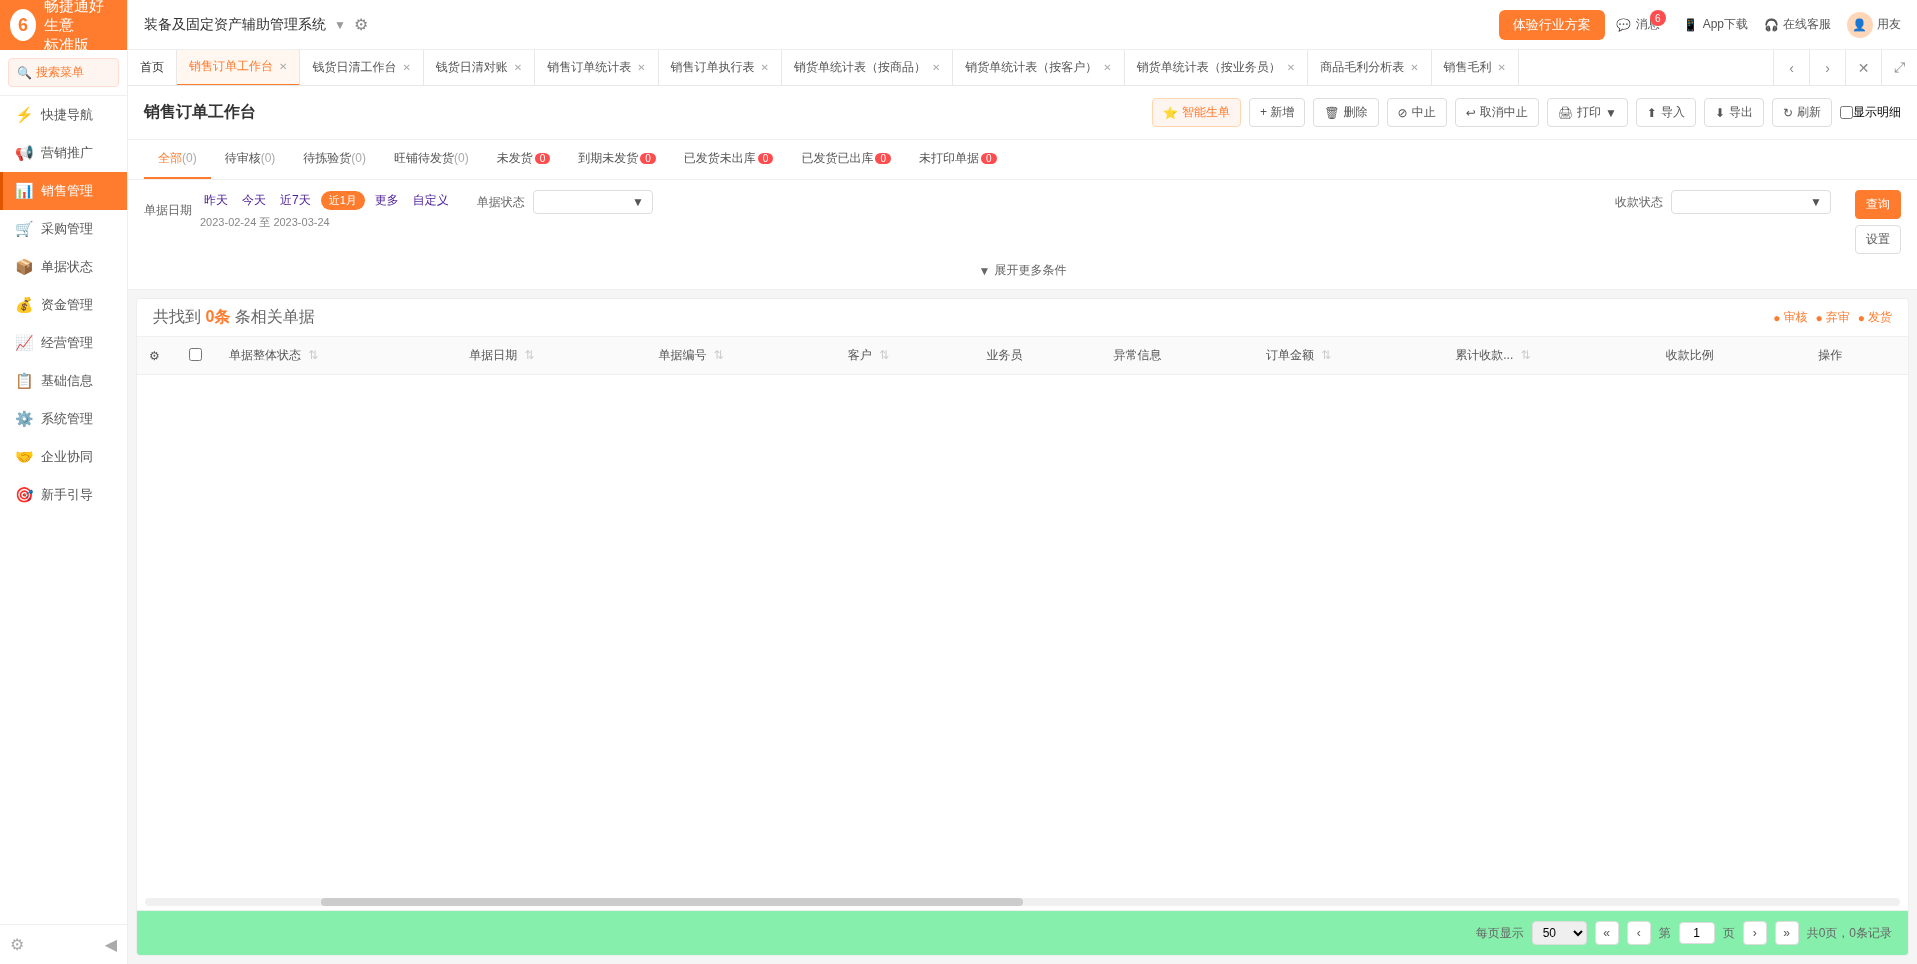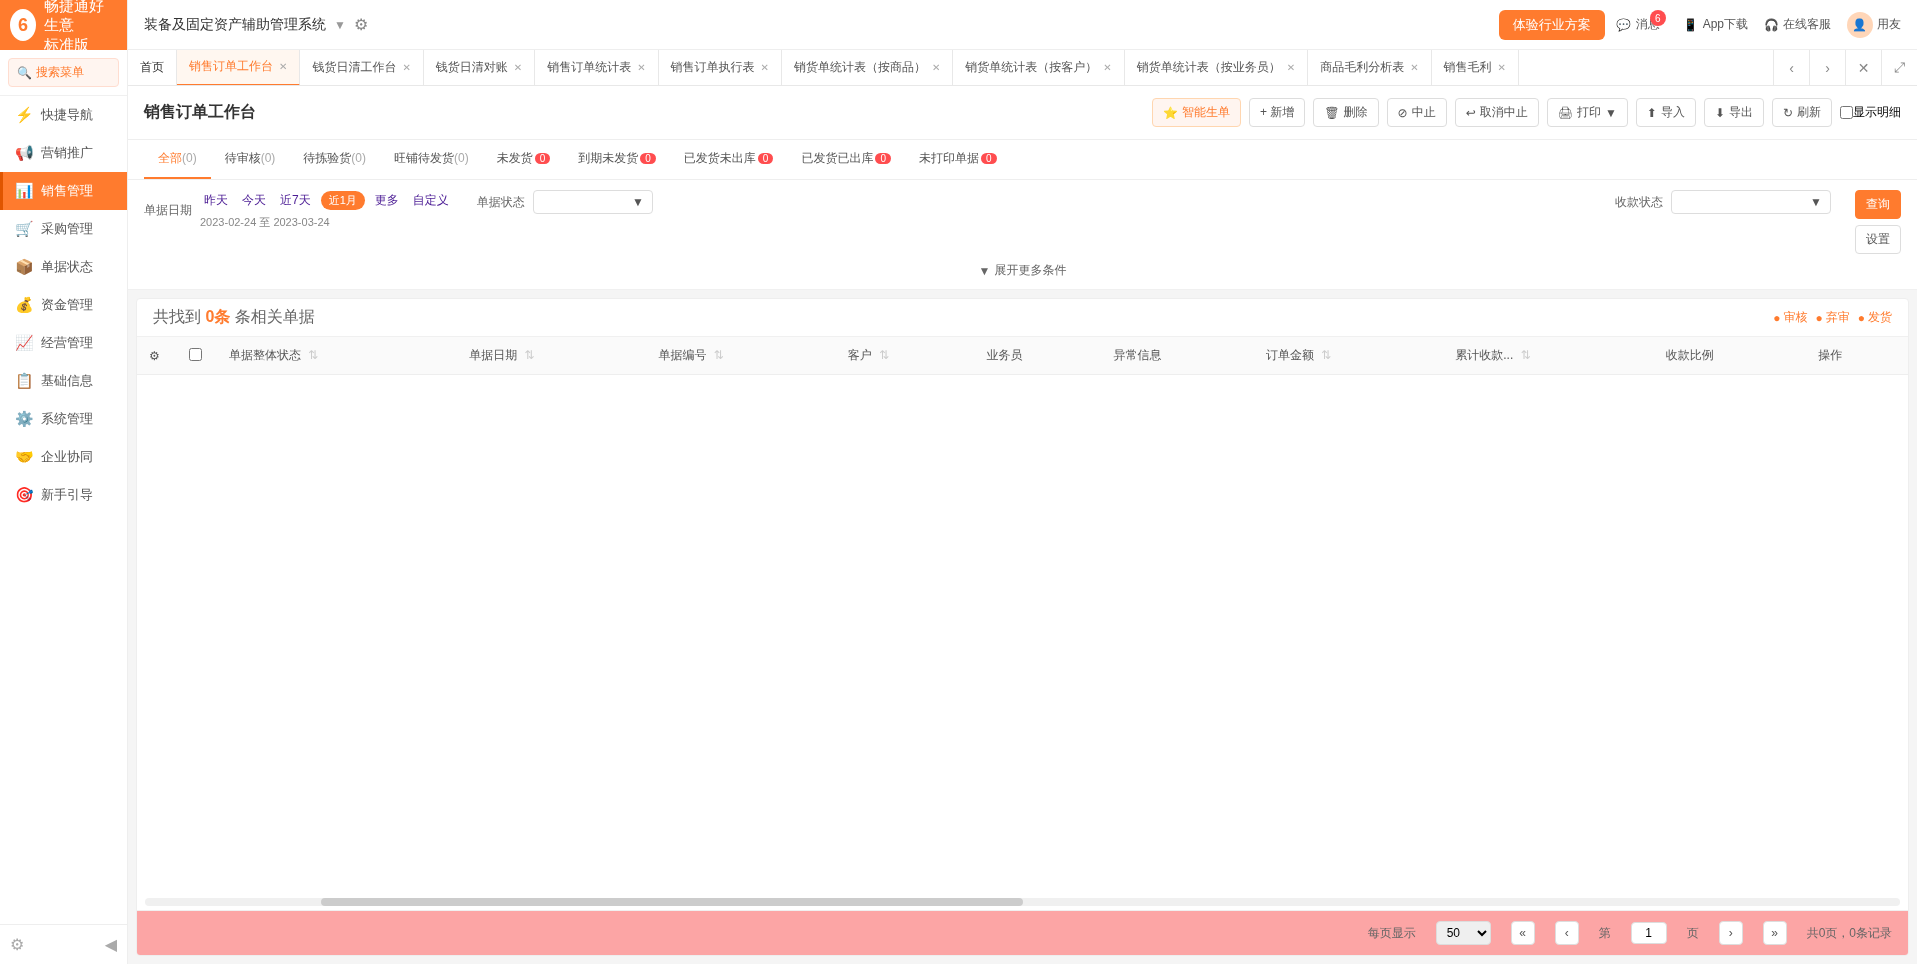--- a/index.html
+++ b/index.html
@@ -86,21 +86,21 @@
     .data-table th .sort-icon { color: #ccc; margin-left: 4px; }
     .checkbox-col { width: 40px; text-align: center; }
     .table-scroll { overflow: auto; flex: 1; }
 
     
     .empty-state { flex: 1; display: flex; flex-direction: column; align-items: center; justify-content: center; padding: 60px; }
     .empty-icon { width: 100px; height: 100px; margin-bottom: 16px; }
     .empty-text { color: #aaa; font-size: 13px; }
 
     
-    .pagination { padding: 10px 16px; display: flex; align-items: center; justify-content: flex-end; gap: 20px; border-top: 1px solid #f0f0f0; background: #fca5a5; }
+    .pagination { padding: 10px 16px; display: flex; align-items: center; justify-content: flex-end; gap: 8px; border-top: 1px solid #f0f0f0; background: #86efac; }
     .pagination-label { color: #666; font-size: 12px; }
     .pagination-select { border: 1px solid #ddd; border-radius: 4px; padding: 3px 6px; font-size: 12px; }
     .pagination-btn { width: 24px; height: 24px; display: flex; align-items: center; justify-content: center; border: 1px solid #ddd; border-radius: 4px; cursor: pointer; color: #555; font-size: 12px; background: #fff; }
     .pagination-input { width: 36px; text-align: center; border: 1px solid #ddd; border-radius: 4px; padding: 3px; font-size: 12px; }
     .pagination-total { color: #666; font-size: 12px; }
 
     
     .horizontal-scroll { height: 8px; background: #f0f0f0; margin: 4px 8px; border-radius: 4px; position: relative; overflow: hidden; }
     .horizontal-scroll-thumb { height: 100%; width: 40%; background: #ccc; border-radius: 4px; margin-left: 10%; }
   </style>

